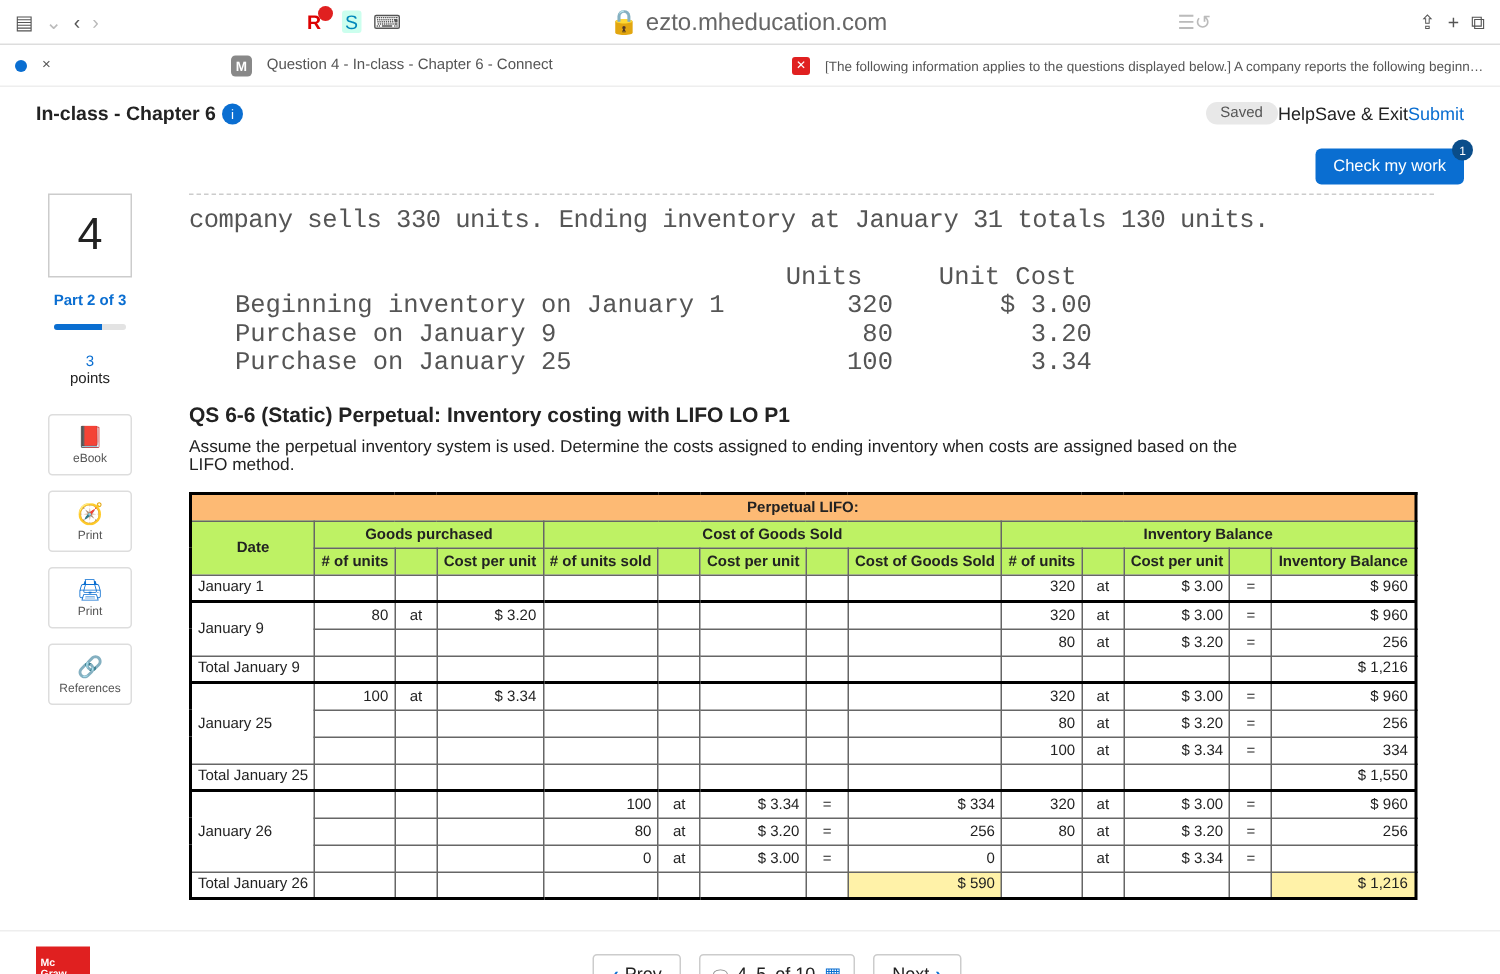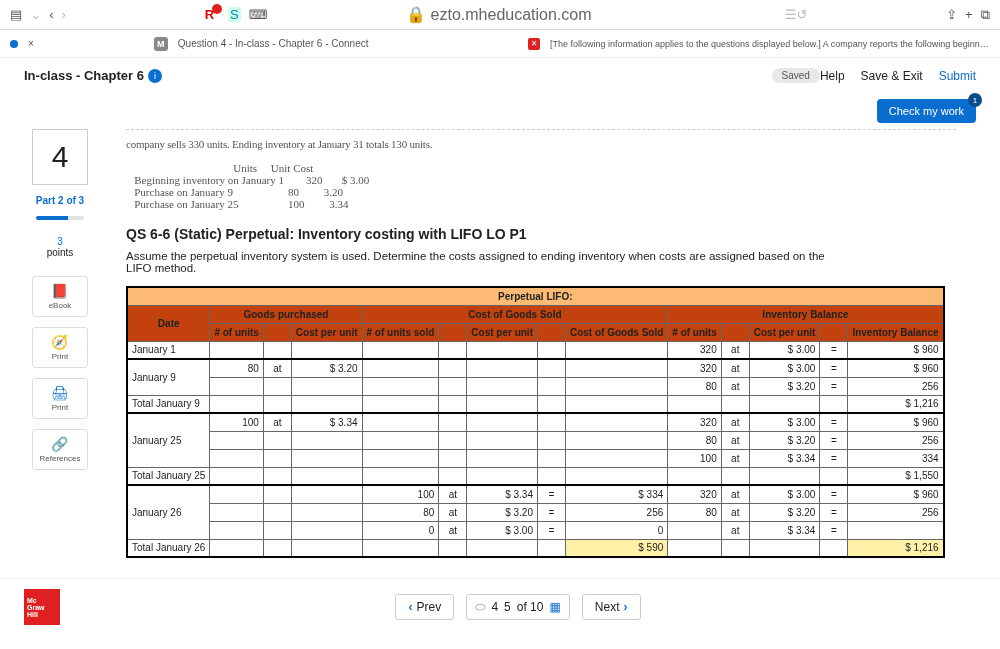--- a/index.html
+++ b/index.html
@@ -19,21 +19,21 @@
   .tabsrow{height:28px;display:flex;align-items:center;padding:0 10px;gap:10px;border-bottom:1px solid #eee;font-size:10px;color:#555;}
   .tab-m{width:14px;height:14px;border-radius:3px;background:#888;color:#fff;display:flex;align-items:center;justify-content:center;font-size:9px;font-weight:bold;}
   .red-sq{width:12px;height:12px;border-radius:2px;background:#e02020;color:#fff;font-size:8px;display:flex;align-items:center;justify-content:center;}
   .tabsrow .note{color:#555;font-size:9px;white-space:nowrap;overflow:hidden;text-overflow:ellipsis;max-width:440px;}
 
   
   .pagehdr{display:flex;align-items:flex-end;padding:10px 24px;}
   .pagehdr .title{font-weight:600;font-size:13px;}
   .info-dot{display:inline-flex;width:14px;height:14px;border-radius:50%;background:#0a6ed1;color:#fff;align-items:center;justify-content:center;font-size:9px;margin-left:4px;}
   .pill{background:#e8e8e8;color:#555;border-radius:10px;padding:2px 10px;font-size:10px;}
-  .hdr-right{margin-left:auto;display:flex;gap:16px;align-items:center;font-size:12px;}
+  .hdr-right{margin-left:auto;display:flex;align-items:center;font-size:12px;}
   .hdr-right .help,.hdr-right .saveexit{color:#222;cursor:pointer;}
   .hdr-right .submit{color:#0a6ed1;font-weight:400;cursor:pointer;}
 
   
   .cmw-row{display:flex;justify-content:flex-end;padding:6px 24px;}
   .cmw{background:#0a6ed1;color:#fff;border-radius:4px;padding:6px 12px;font-size:11px;position:relative;cursor:pointer;}
   .cmw .bubble{position:absolute;top:-6px;right:-6px;background:#0a4d8a;color:#fff;border-radius:50%;width:14px;height:14px;font-size:8px;display:flex;align-items:center;justify-content:center;}
 
   
   .layout{display:flex;padding:0 24px;}
@@ -44,31 +44,31 @@
   .progress i{display:block;height:100%;background:#0a6ed1;}
   .progress i.fill-66{width:66%;}
   .points{font-size:10px;color:#222;text-align:center;margin-top:6px;}
   .points .n{color:#0a6ed1;display:block;}
 
   .tools{margin-top:8px;display:flex;flex-direction:column;gap:10px;}
   .tool{width:56px;border:1px solid #ddd;border-radius:3px;display:flex;flex-direction:column;align-items:center;padding:6px 0;font-size:8px;color:#555;cursor:pointer;}
   .tool .ico{font-size:14px;margin-bottom:2px;color:#0a6ed1;}
 
   .main{flex:1;padding:0 20px 20px 30px;}
-  .pre{font-family:Liberation Serif, serif;font-size:11px;color:#555;white-space:pre;border-top:1px dashed #ccc;padding-top:8px;}
+  .pre{font-family:Liberation Mono, monospace;font-size:17px;color:#555;white-space:pre;border-top:1px dashed #ccc;padding-top:8px;}
   .pre .garbled{letter-spacing:-0.02em;}
   .sect-title{font-weight:700;font-size:14px;margin:16px 0 8px;}
   .instr{font-size:11.5px;margin-bottom:12px;max-width:720px;}
 
   
   .lifo{border:2px solid #000;border-collapse:collapse;font-size:10px;}
   .lifo th,.lifo td{border:1px solid #666;padding:2px 4px;text-align:center;min-width:28px;height:18px;}
   .lifo th{background:#5b9bd5;font-weight:600;}
   .lifo th.title{background:#fdba74;}
-  .lifo th.sub{background:#c2410c;text-align:center;}
+  .lifo th.sub{background:#bef264;text-align:center;}
   .lifo td.label{text-align:left;padding-left:4px;}
   .lifo tr.sep td{border-top:2px solid #000;}
   .lifo td.y{background:#fff2a8;}
   .lifo td.r{text-align:right;padding-right:4px;}
   .lifo tbody tr.totalrow td{border-bottom:2px solid #000;}
 
   
   .footer{position:relative;display:flex;align-items:center;padding:10px 24px;border-top:1px solid #eee;}
   .mc{width:36px;height:36px;background:#e02020;color:#fff;font-size:7px;font-weight:700;display:flex;flex-direction:column;align-items:flex-start;justify-content:center;padding:2px 3px;line-height:1;}
   .navset{margin:0 auto;display:flex;align-items:center;gap:12px;font-size:12px;}

